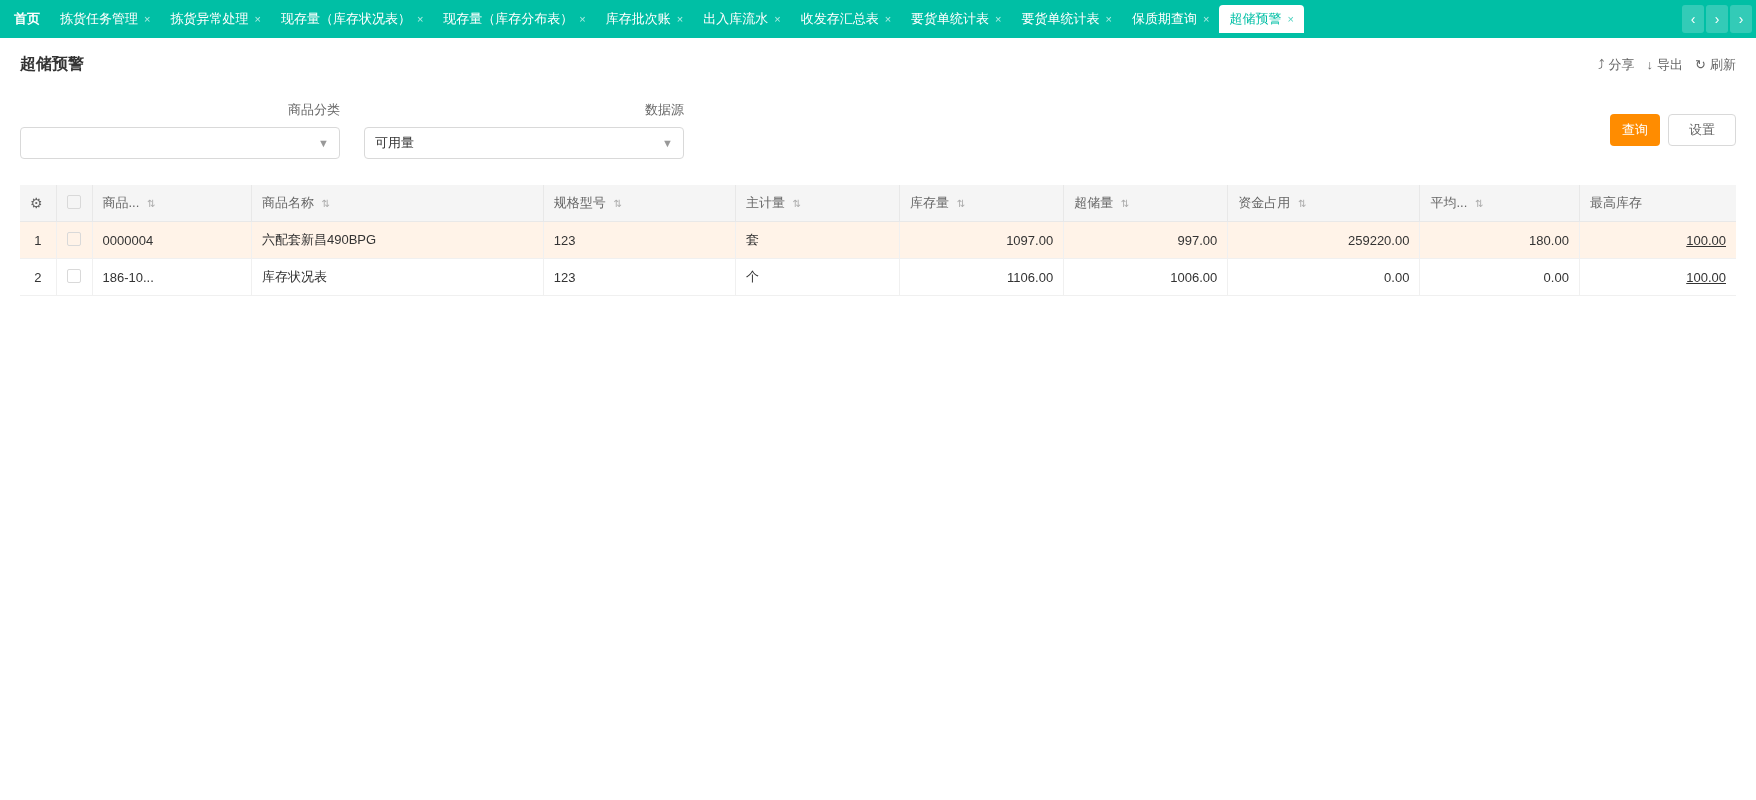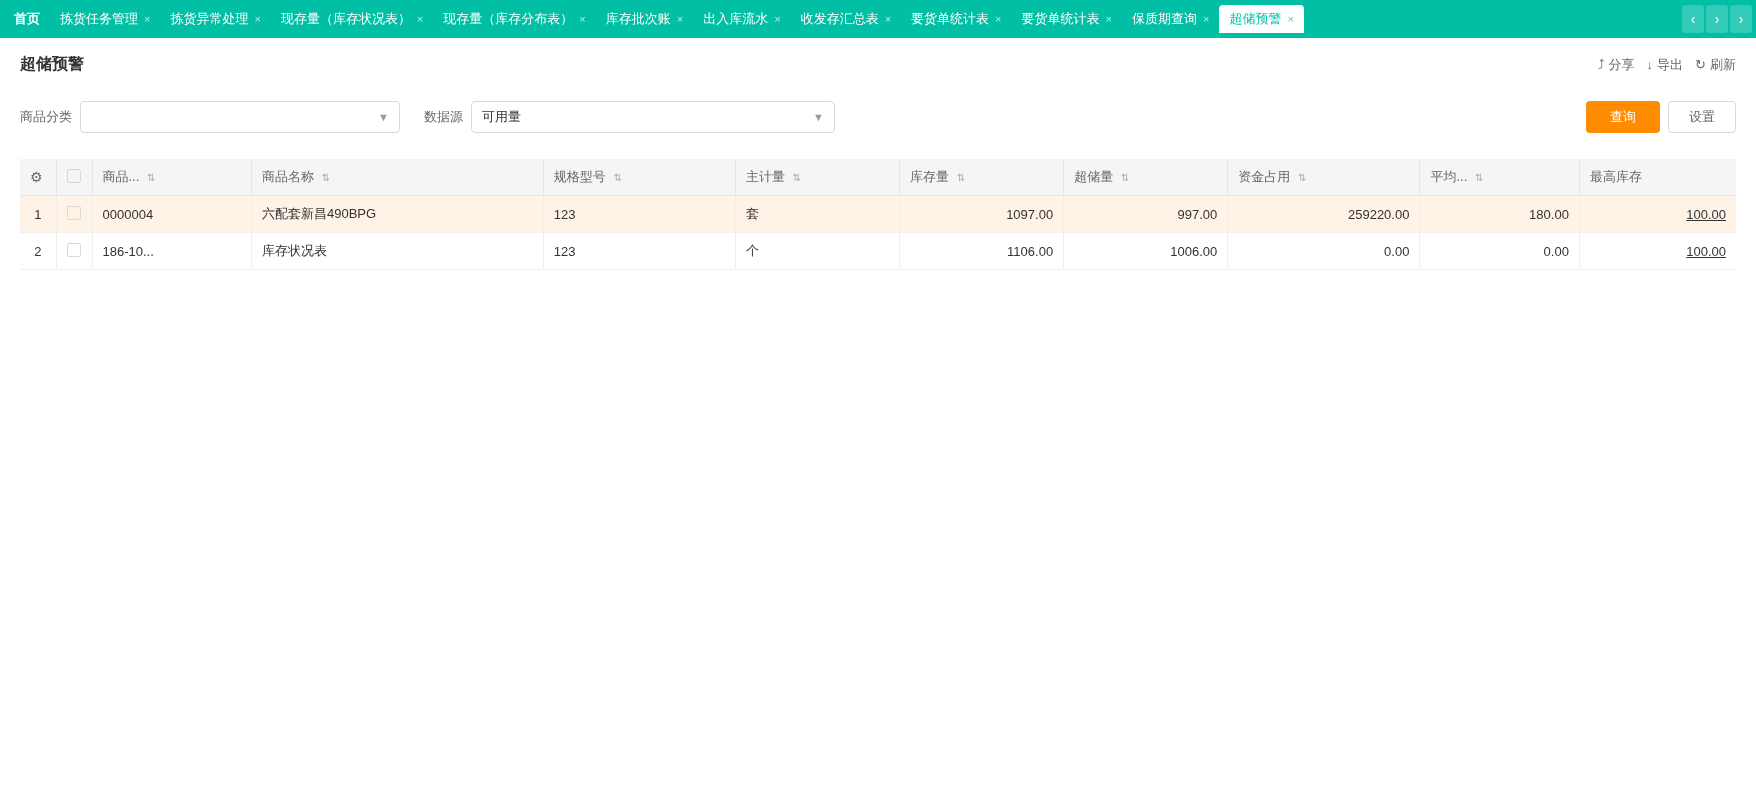--- a/index.html
+++ b/index.html
@@ -94,22 +94,23 @@
     
     .filter-bar {
       display: flex;
       align-items: center;
       gap: 24px;
       margin-bottom: 16px;
       padding: 10px 0;
     }
     .filter-item {
       display: flex;
-      align-items: center;
+      align-items: flex-end;
       gap: 8px;
+      flex-direction: column;
     }
     .filter-label {
       color: #666;
       font-size: 13px;
       white-space: nowrap;
     }
     .filter-select {
       display: flex;
       align-items: center;
       justify-content: space-between;
@@ -118,34 +119,34 @@
       border: 1px solid #d9d9d9;
       border-radius: 4px;
       padding: 0 10px;
       background: #fff;
       cursor: pointer;
       color: #333;
       font-size: 13px;
     }
     .filter-select .chevron { color: #999; font-size: 11px; }
     .filter-select-wide {
-      width: 364px;
+      width: 320px;
       gap: 13px;
     }
     .filter-buttons {
       margin-left: auto;
       display: flex;
       gap: 8px;
     }
     .btn-query {
       background: #ff8c00;
       color: #fff;
       border: none;
       border-radius: 4px;
-      padding: 6px 24px;
+      padding: 6px 12px;
       cursor: pointer;
       font-size: 13px;
     }
     .btn-settings {
       background: #fff;
       color: #666;
       border: 1px solid #d9d9d9;
       border-radius: 4px;
       padding: 6px 20px;
       cursor: pointer;

